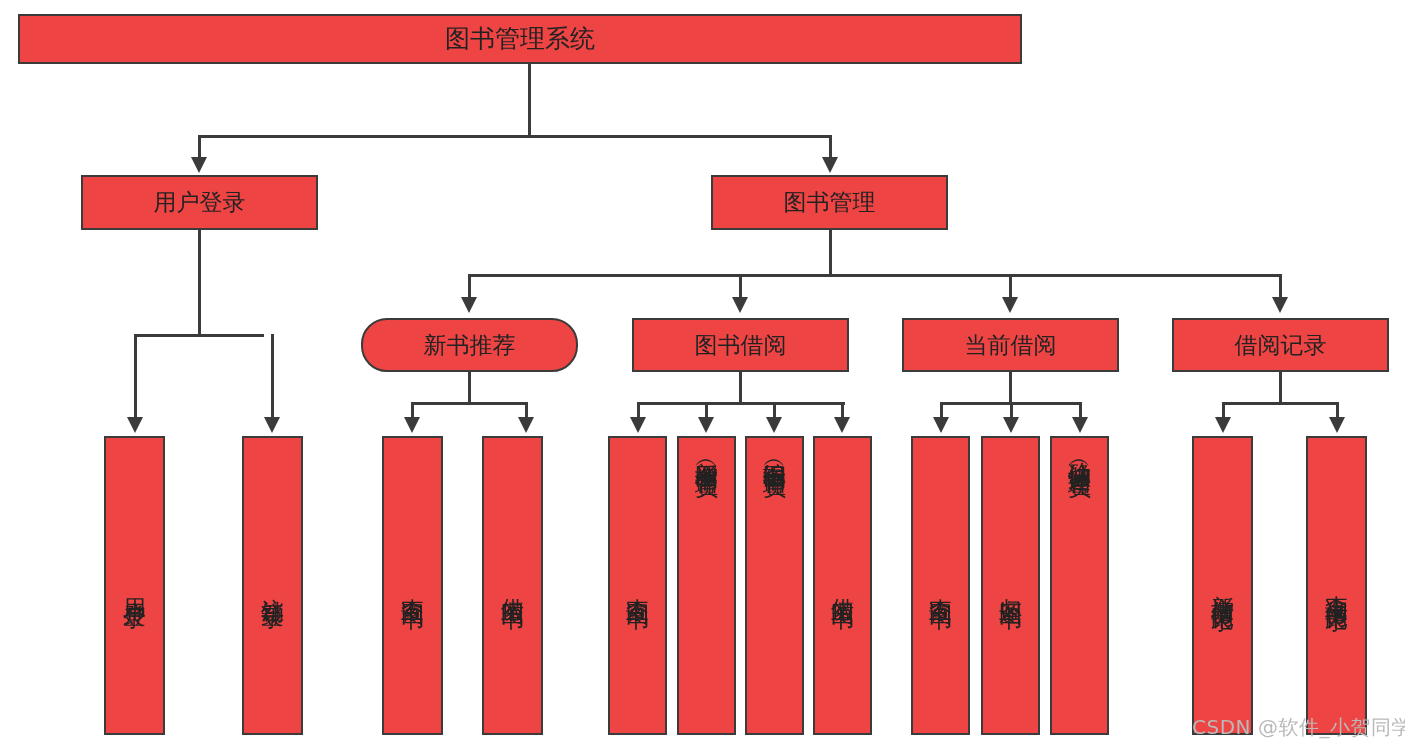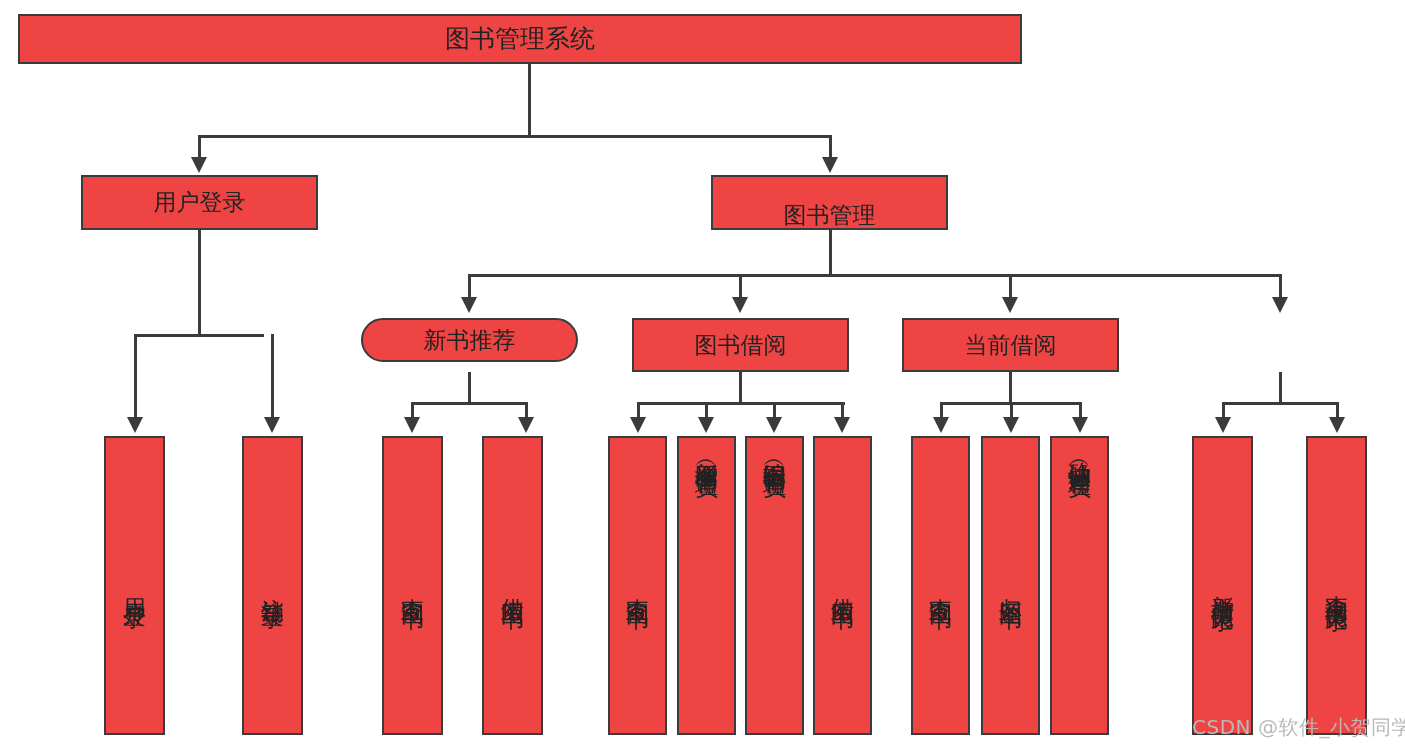--- a/index.html
+++ b/index.html
@@ -108,21 +108,21 @@
   <div class="vline" style="left:198px; top:135px; height:24px;"></div>
   <div class="arrow" style="left:191px; top:157px;"></div>
 
   <div class="vline" style="left:829px; top:135px; height:24px;"></div>
   <div class="arrow" style="left:822px; top:157px;"></div>
 
   <div class="node lvl2" style="left:81px; top:175px; width:237px; height:55px;">
     <span>用户登录</span>
   </div>
 
-  <div class="node lvl2" style="left:711px; top:175px; width:237px; height:55px;align-items:flex-end;">
+  <div class="node lvl2" style="left:711px; top:175px; width:237px; height:55px;">
     <span>图书管理</span>
   </div>
 
   <div class="vline" style="left:198px; top:230px; height:106px;"></div>
   <div class="hline" style="left:134px; top:334px; width:130px;"></div>
   <div class="vline" style="left:134px; top:334px; height:84px;"></div>
   <div class="arrow" style="left:127px; top:417px;"></div>
   <div class="vline" style="left:271px; top:334px; height:84px;"></div>
   <div class="arrow" style="left:264px; top:417px;"></div>
 
@@ -130,28 +130,31 @@
   <div class="hline" style="left:468px; top:274px; width:812px;"></div>
   <div class="vline" style="left:468px; top:274px; height:24px;"></div>
   <div class="arrow" style="left:461px; top:297px;"></div>
   <div class="vline" style="left:739px; top:274px; height:24px;"></div>
   <div class="arrow" style="left:732px; top:297px;"></div>
   <div class="vline" style="left:1009px; top:274px; height:24px;"></div>
   <div class="arrow" style="left:1002px; top:297px;"></div>
   <div class="vline" style="left:1279px; top:274px; height:24px;"></div>
   <div class="arrow" style="left:1272px; top:297px;"></div>
 
-  <div class="node lvl3" style="left:361px; top:318px; width:217px; height:44px;border-radius:26px;">
+  <div class="node lvl3" style="left:361px; top:318px; width:217px; height:54px;border-radius:26px;">
     <span>新书推荐</span>
   </div>
   <div class="node lvl3" style="left:902px; top:318px; width:217px; height:54px;">
     <span>当前借阅</span>
   </div>
   <div class="node lvl3" style="left:632px; top:318px; width:217px; height:54px;">
     <span>图书借阅</span>
+  </div>
+  <div class="node lvl3" style="left:1172px; top:318px; width:217px; height:54px;">
+    <span>借阅记录</span>
   </div>
 
   <div class="vline" style="left:468px; top:372px; height:32px;"></div>
   <div class="hline" style="left:411px; top:402px; width:116px;"></div>
   <div class="vline" style="left:411px; top:402px; height:16px;"></div>
   <div class="arrow" style="left:404px; top:417px;"></div>
   <div class="vline" style="left:525px; top:402px; height:16px;"></div>
   <div class="arrow" style="left:518px; top:417px;"></div>
 
   <div class="vline" style="left:739px; top:372px; height:32px;"></div>

